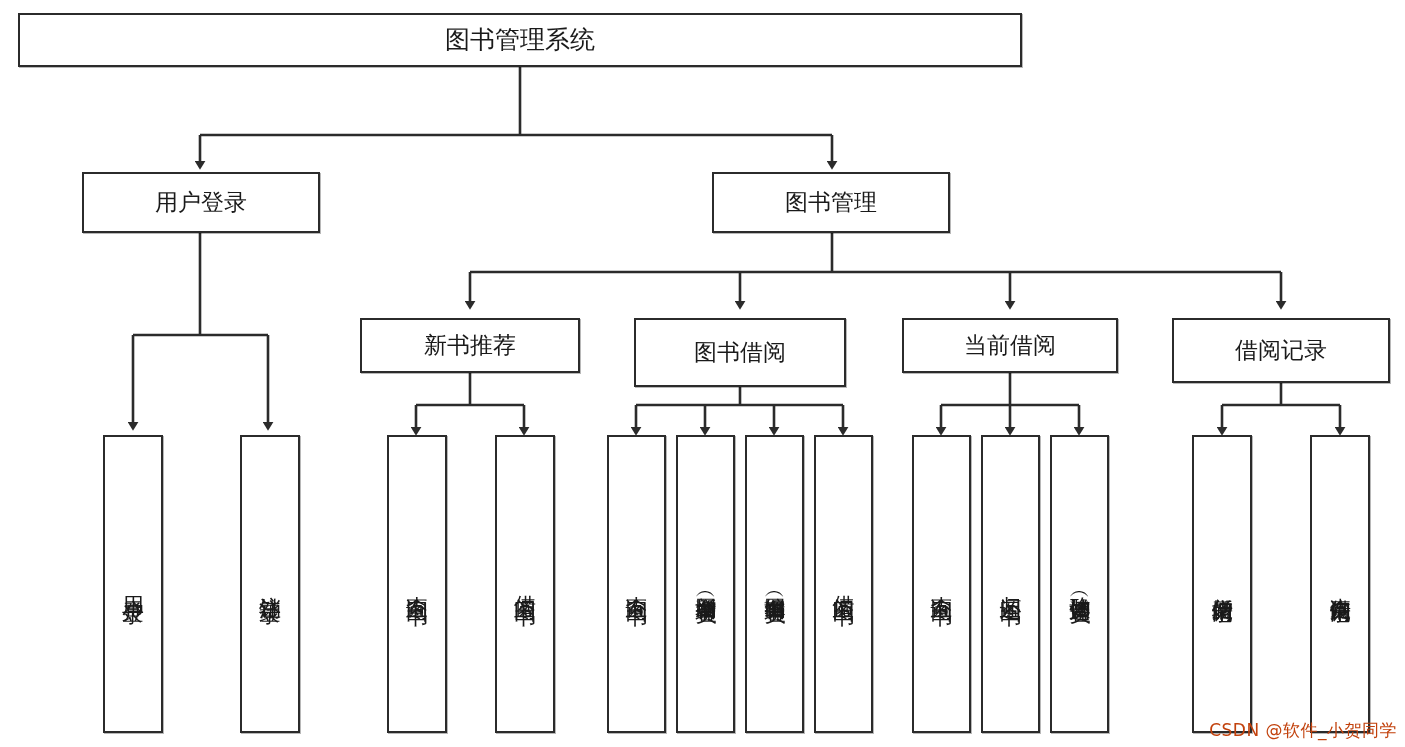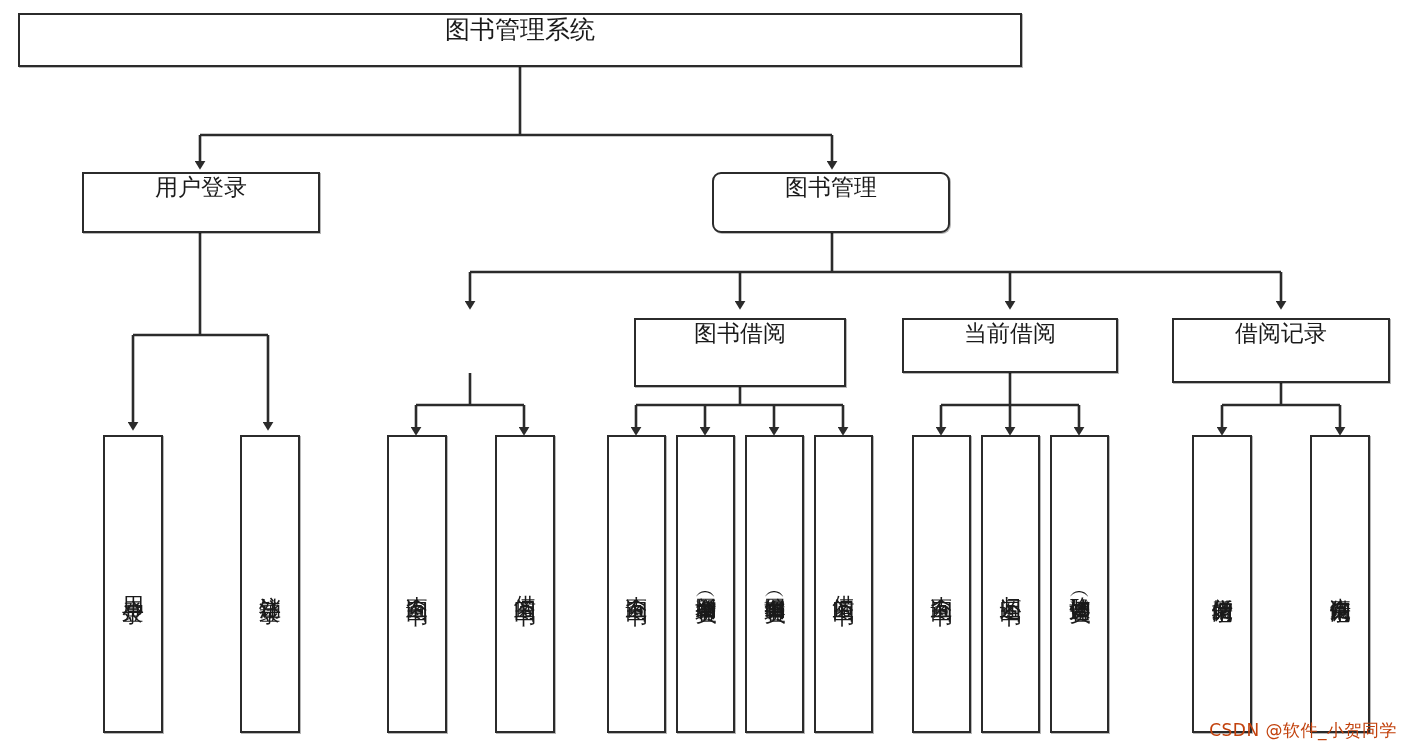--- a/index.html
+++ b/index.html
@@ -24,21 +24,21 @@
     width: 1405px;
     height: 747px;
     pointer-events: none;
   }
   .node {
     position: absolute;
     box-sizing: border-box;
     border: 2px solid #2b2b2b;
     background: #ffffff;
     display: flex;
-    align-items: flex-start;
+    align-items: center;
     justify-content: center;
     color: #1a1a1a;
     box-shadow: 1px 1px 0 rgba(0,0,0,0.28);
   }
   .node .label {
     display: block;
     text-align: center;
     line-height: 1.18;
   }
   
@@ -133,24 +133,27 @@
     </g>
   </svg>
 
   <div class="node h root" style="left:18px; top:13px; width:1004px; height:54px;">
     <span class="label">图书管理系统</span>
   </div>
 
   <div class="node h lvl2" style="left:82px; top:172px; width:238px; height:61px;">
     <span class="label">用户登录</span>
   </div>
-  <div class="node h lvl2" style="left:712px; top:172px; width:238px; height:61px;border-radius:9px;">
+  <div class="node h lvl2" style="left:712px; top:172px; width:238px; height:61px;">
     <span class="label">图书管理</span>
   </div>
 
+  <div class="node h lvl3" style="left:360px; top:318px; width:220px; height:55px;">
+    <span class="label">新书推荐</span>
+  </div>
   <div class="node h lvl3" style="left:634px; top:318px; width:212px; height:69px;">
     <span class="label">图书借阅</span>
   </div>
   <div class="node h lvl3" style="left:902px; top:318px; width:216px; height:55px;">
     <span class="label">当前借阅</span>
   </div>
   <div class="node h lvl3" style="left:1172px; top:318px; width:218px; height:65px;">
     <span class="label">借阅记录</span>
   </div>
 

